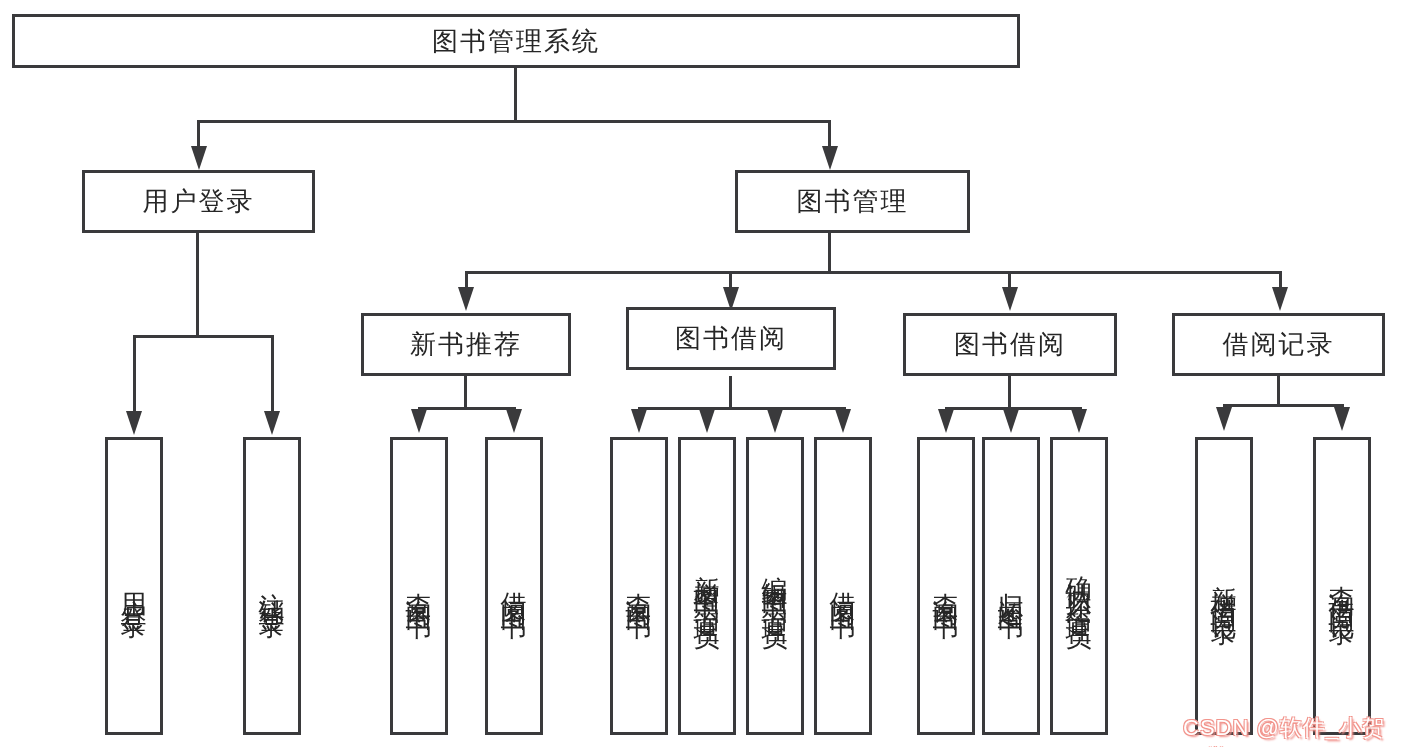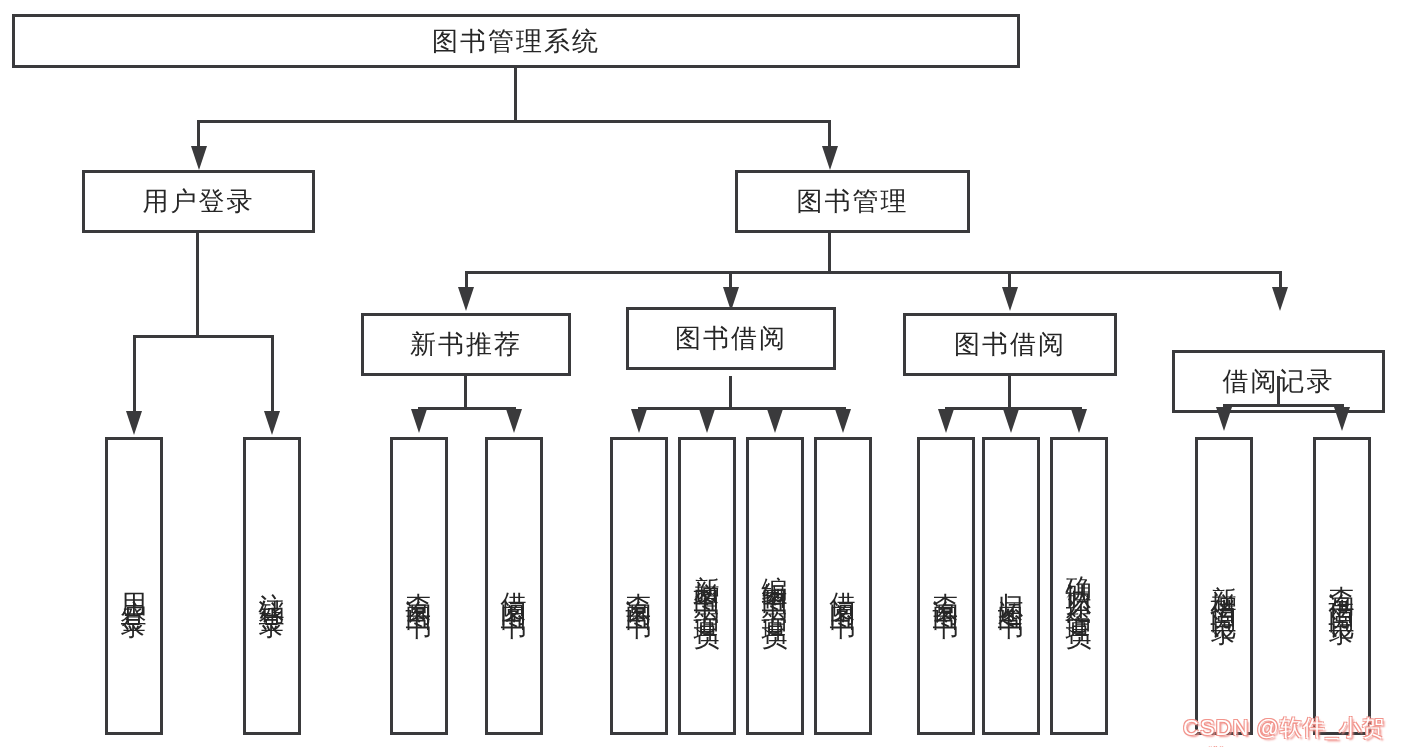--- a/index.html
+++ b/index.html
@@ -97,21 +97,21 @@
 
   <div class="node" style="left:361px; top:313px; width:210px; height:63px;">
     <span>新书推荐</span>
   </div>
   <div class="node" style="left:626px; top:307px; width:210px; height:63px;">
     <span>图书借阅</span>
   </div>
   <div class="node" style="left:903px; top:313px; width:214px; height:63px;">
     <span>图书借阅</span>
   </div>
-  <div class="node" style="left:1172px; top:313px; width:213px; height:63px;margin-top:37px;">
+  <div class="node" style="left:1172px; top:313px; width:213px; height:63px;">
     <span>借阅记录</span>
   </div>
 
   <div class="vline" style="left:464px; top:376px; height:33px;"></div>
   <div class="hline" style="left:418px; top:407px; width:98px;"></div>
   <div class="arrow-down" style="left:411px; top:409px;"></div>
   <div class="arrow-down" style="left:506px; top:409px;"></div>
 
   <div class="vline" style="left:729px; top:376px; height:33px;"></div>
   <div class="hline" style="left:638px; top:407px; width:208px;"></div>

